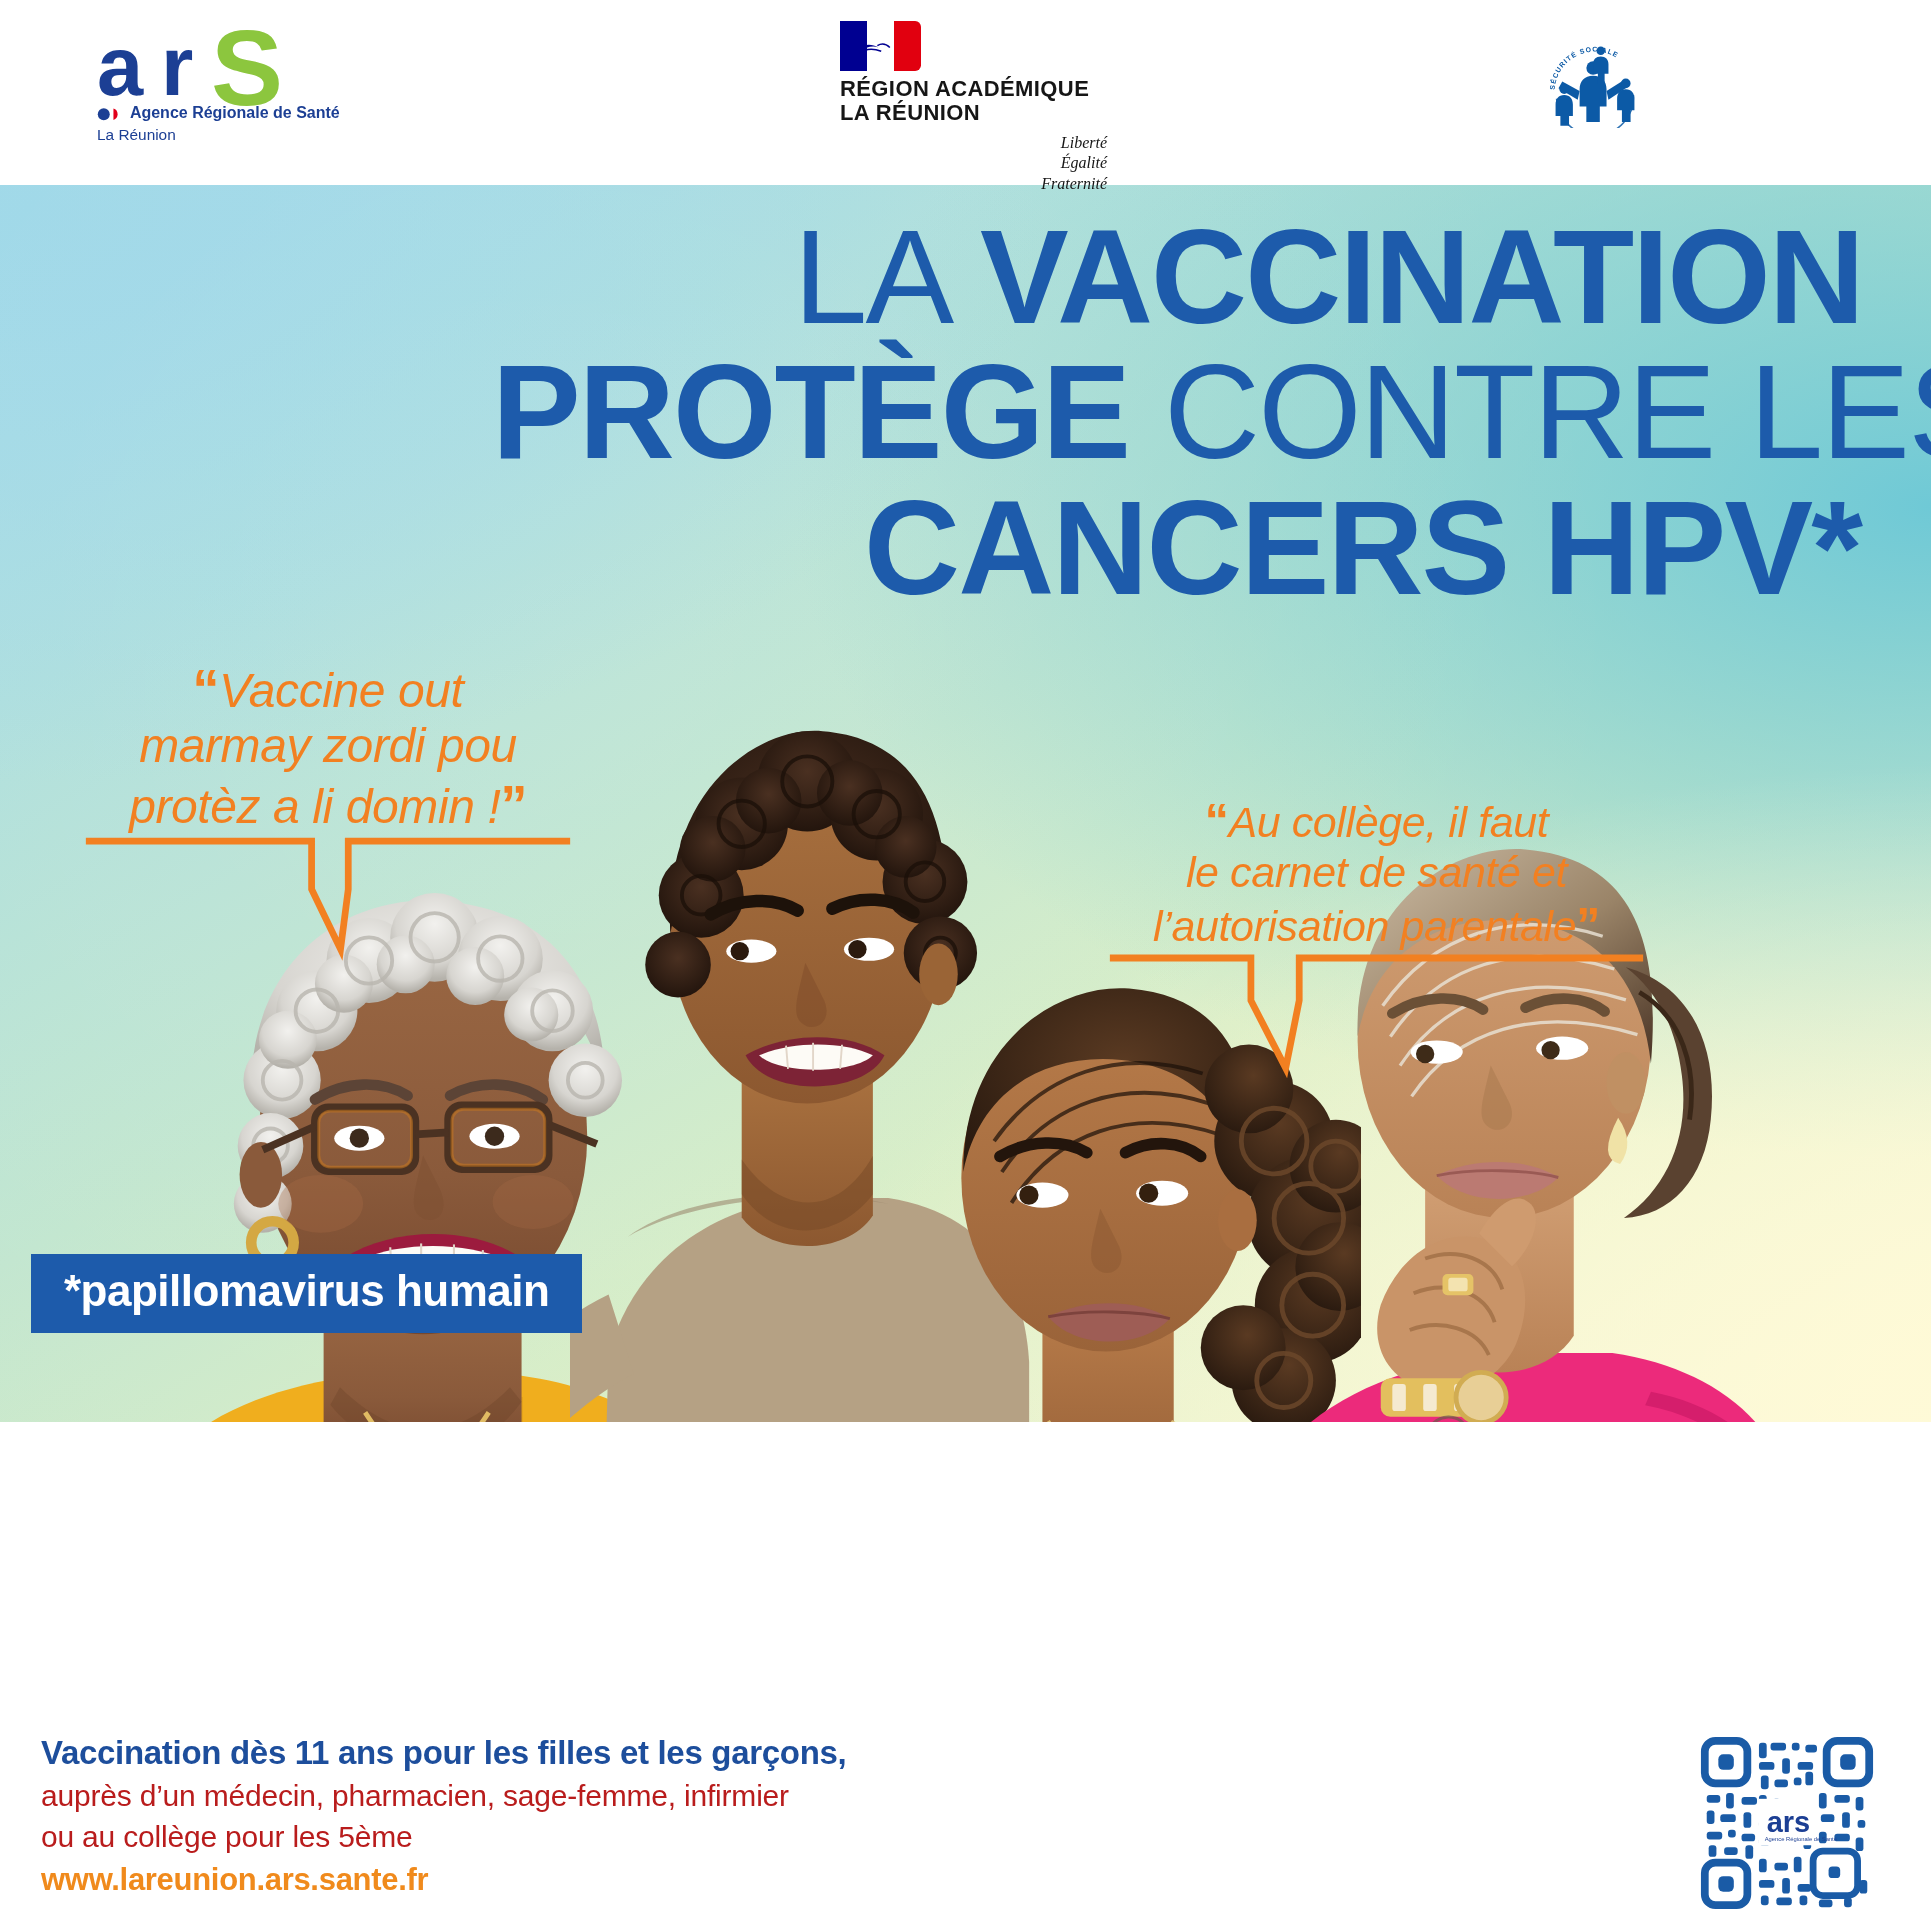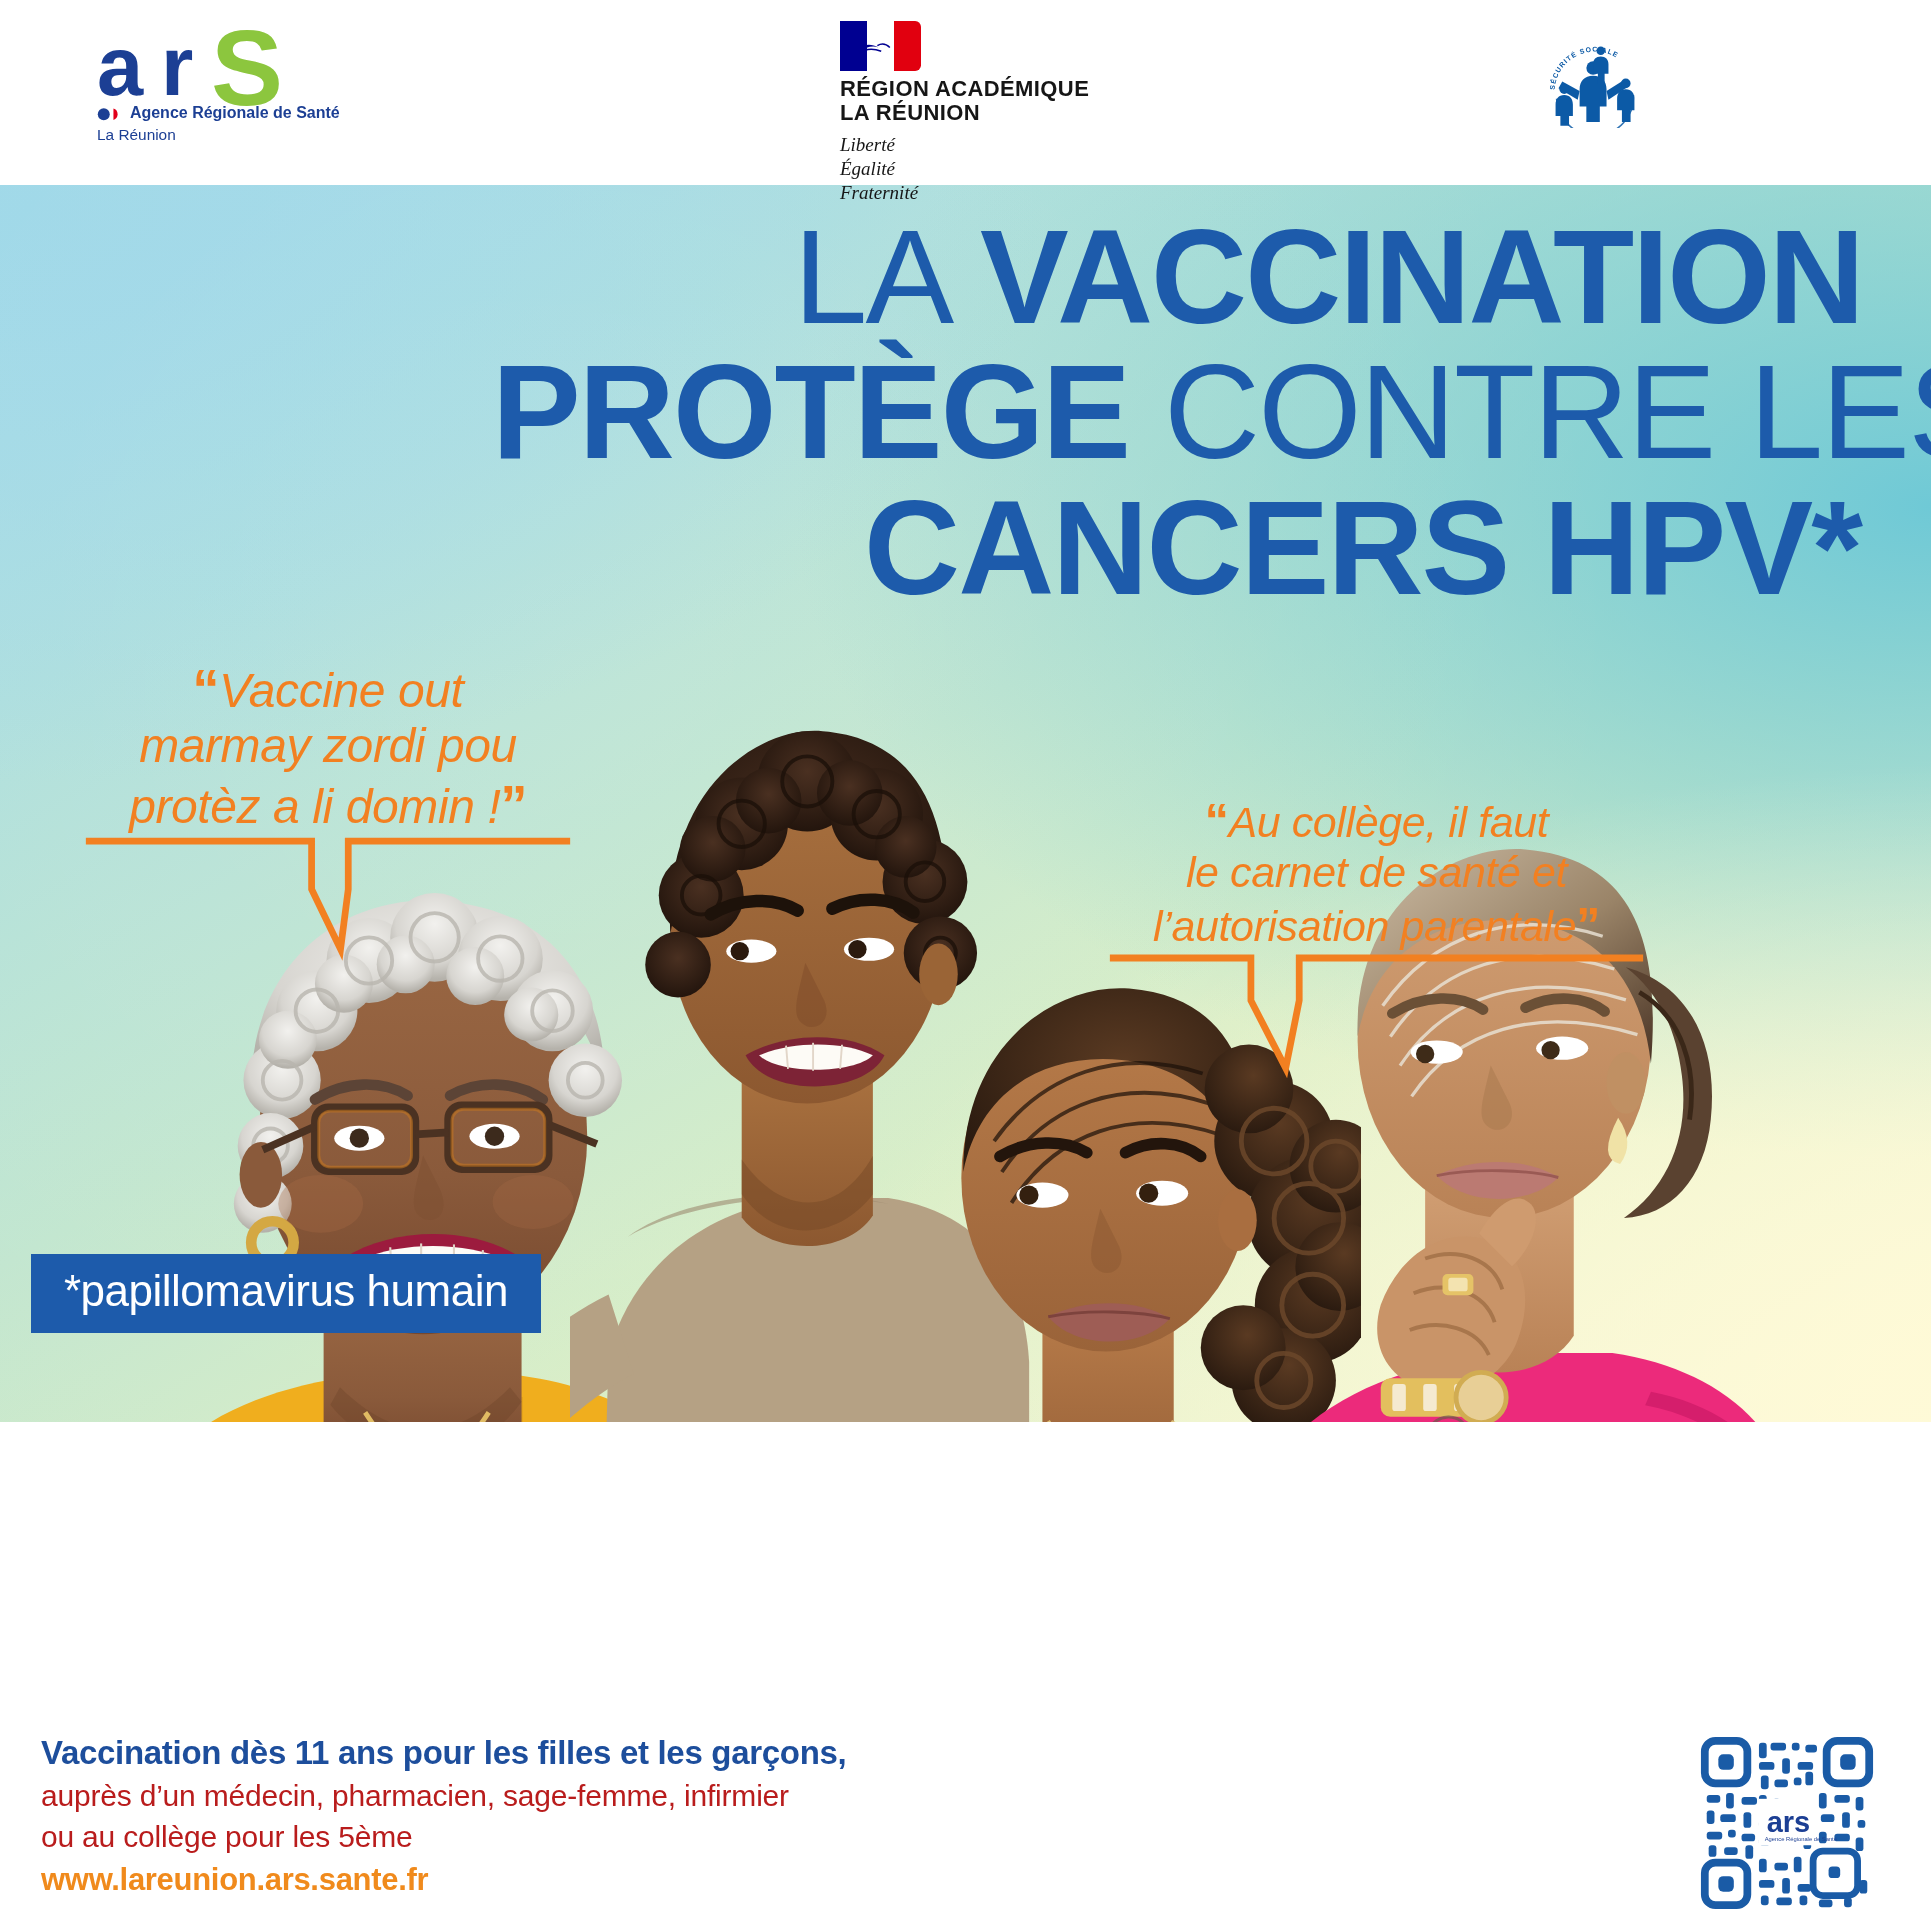--- a/index.html
+++ b/index.html
@@ -34,21 +34,21 @@
   .mar-blue { position:absolute; left:0; top:0; width:27px; height:50px; background:#000091; }
   .mar-white { position:absolute; left:27px; top:0; width:27px; height:50px; background:#fff; }
   .mar-red { position:absolute; left:54px; top:0; width:27px; height:50px; background:#e1000f;
              border-radius:0 5.8px 5.8px 0; }
   .mar-fig { position:absolute; left:13.5px; top:13.5px; width:41px; height:23px; }
   .region-l1, .region-l2 {
     font-size:22px; font-weight:700; color:#161616; letter-spacing:0.4px;
     line-height:1.12; margin-left:23px;
   }
   .devise { margin-left:23px; margin-top:6.8px; font-family:"Liberation Serif", serif;
-            font-style:italic; font-size:19px; color:#161616; line-height:1.28; }
+            font-style:italic; font-size:16px; color:#161616; line-height:1.28;text-align:right; }
 
   .logo-cnam { position:absolute; right:77px; top:29px; width:309px; height:116px; }
   .cnam-mark { position:absolute; left:0; top:5.8px; width:100px; height:93px; }
   .cnam-txt { position:absolute; left:106px; top:1.9px; }
   .cnam-l1, .cnam-l2 { font-size:39px; font-weight:700; color:#0c5aa6; line-height:1.0;
                        letter-spacing:-0.5px; }
   .cnam-tag { font-size:16.4px; font-weight:700; color:#0c5aa6; margin-top:5.8px; letter-spacing:-0.1px; }
 
   
   .canvas {
@@ -90,21 +90,21 @@
   .photo { position:absolute; z-index:18; }
 
   .p-gran { left:116px; top:536px; width:618px; height:985px; }
   .p-boy  { left:570px; top:434px; width:463px; height:1081px; }
   .p-girl { left:859px; top:734px; width:502px; height:782px; }
   .p-mom  { left:1236px; top:579px; width:579px; height:937px; }
 
   
   .badge {
     position:absolute; left:31px; top:1069px; z-index:30;
-    background:#1d5bab; color:#fff; font-size:44px; font-weight:400;
+    background:#1d5bab; color:#fff; font-size:44px; font-weight:700;
     padding:15.4px 33px 19.3px 33px; letter-spacing:-0.5px; line-height:1;
   }
 
   
   .footer {
     position:absolute; left:0; top:1704px; width:1931px; height:224px;
     background:#ffffff; z-index:40;
   }
   .foot-text { position:absolute; left:41px; top:27px; }
   .f-l1 { font-size:33px; font-weight:700; color:#1d4e9c; letter-spacing:-0.3px; line-height:1.32; }

